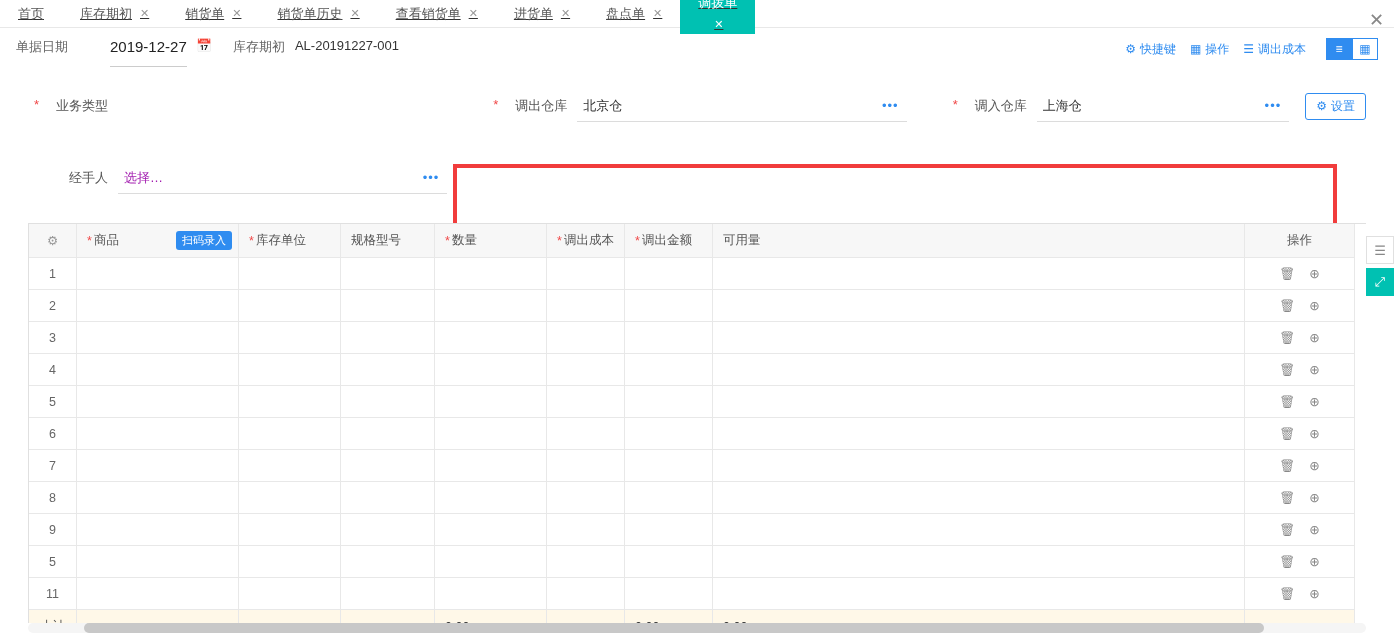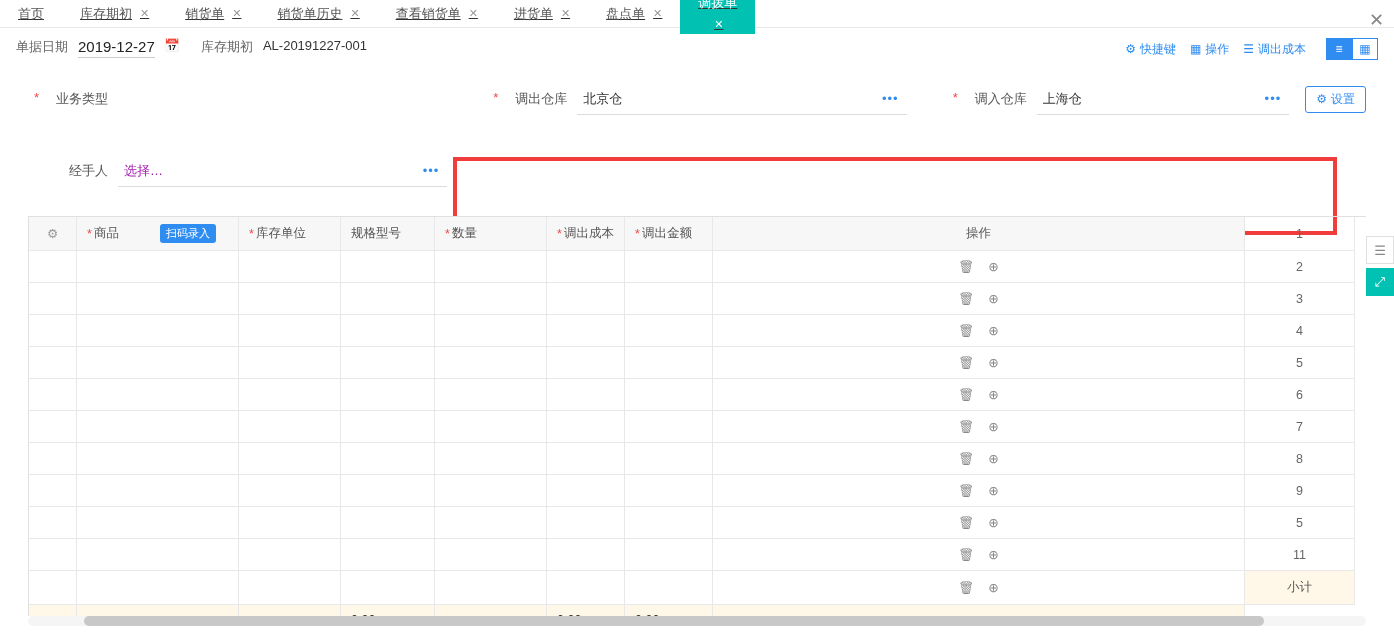--- a/index.html
+++ b/index.html
@@ -9,21 +9,21 @@
     .tabs { display: flex; align-items: center; height: 28px; border-bottom: 1px solid #e8e8e8; position: relative; text-decoration: underline; }
     .tab { padding: 0 18px; height: 40px; display: flex; align-items: center; cursor: pointer; color: #555; gap:6px;}
     .tab.active { background: #00c1b2; color: #fff; flex-direction: column; }
     .tab-close { font-size: 11px; color:#999; margin-left: 2px; }
     .tab.active .tab-close { color:#fff; }
     .tabs-right-close { position:absolute; right:10px; top:0; height:40px; display:flex; align-items:center; font-size:18px; color:#888; cursor:pointer;}
 
     
     .doc-header { display: flex; align-items: flex-start; padding: 10px 16px; gap: 10px; }
     .doc-header .label { color: #666; }
-    .date-value { font-size: 15px; color:#222; border-bottom:1px solid #ccc; padding-bottom:2px;}
+    .date-value { font-size: 15px; color:#222; border-bottom:1px solid #ccc; padding-bottom:11px;margin-left:32px;}
     .cal-icon { color:#2f8cf0; }
     .doc-num-label { margin-left: 10px; color:#666; }
     .doc-header .spacer { flex:1; }
     .header-actions { display: flex; align-items: center; gap: 14px; color:#2f8cf0; font-size:12px;}
     .header-actions .action { display:flex; align-items:center; gap:4px; cursor:pointer;}
     .view-toggle { display:flex; align-items:center; margin-left:6px;}
     .vt-btn { width:26px;height:22px;border:1px solid #2f8cf0; display:flex;align-items:center;justify-content:center; font-size:12px;}
     .vt-btn.active{ background:#2f8cf0; color:#fff;}
     .vt-btn:not(.active){ color:#2f8cf0;}
 
@@ -42,21 +42,21 @@
 
     
     .table-wrap { margin: 24px 28px 0 28px; border-top:1px solid #e0e0e0; border-left:1px solid #e0e0e0; position:relative; max-height: 400px; overflow:hidden;}
     .tbl { display:grid; grid-template-columns: 48px 162px 102px 94px 112px 78px 88px 532px 110px; }
     .th,.td { border-right:1px solid #e8e8e8; border-bottom:1px solid #e8e8e8; padding: 8px 10px; display:flex; align-items:center; font-size:12.5px; min-height:31px;}
     .th { background:#f7f7f7; color:#555; font-weight:500; position:relative;}
     .th .req{ color:#f04848; margin-right:2px;}
     .th.settings{ justify-content:center; padding:0;}
     .th.op-col{ justify-content:center;}
     .gear{ color:#999; cursor:pointer;}
-    .scan-badge{ background:#2f8cf0; color:#fff; font-size:11px; padding:2px 6px; border-radius:3px; position:absolute; right:22px;}
+    .scan-badge{ background:#2f8cf0; color:#fff; font-size:11px; padding:2px 6px; border-radius:3px; position:absolute; right:6px;}
     .td.idx{ justify-content:center; color:#666;}
     .td.ops{ justify-content:center; gap:14px; color:#888;}
     .td.ops span{cursor:pointer;}
     .subtotal-row .td{ background:#fff8e8;}
     .subtotal-row .td.idx{ color:#555;}
     .scroll-x{ height:10px; background:#f5f5f5; margin:0 28px 6px 28px; border-radius:5px; position:relative;}
     .scroll-x .thumb{ position:absolute; left:56px; width:1180px; height:10px; background:#c8c8c8; border-radius:5px;}
 
     .right-tabs{ position:fixed; right:0; top:236px; display:flex; flex-direction:column; gap:4px;}
     .right-tab{ width:28px; height:28px; display:flex; align-items:center; justify-content:center; border:1px solid #e0e0e0; background:#fff; color:#888; cursor:pointer;}
@@ -173,20 +173,21 @@
     <div class="tbl" id="tbl">
         <div class="th settings">
           <span class="gear">⚙</span>
         </div>
         <div class="th"><span class="req">*</span>商品<span class="scan-badge">扫码录入</span></div>
         <div class="th"><span class="req">*</span>库存单位</div>
         <div class="th">规格型号</div>
         <div class="th"><span class="req">*</span>数量</div>
         <div class="th"><span class="req">*</span>调出成本</div>
         <div class="th"><span class="req">*</span>调出金额</div>
+        <div class="th">可用量</div>
         <div class="th op-col">操作</div>
         <div class="td idx">1</div>
         <div class="td"></div>
         <div class="td"></div>
         <div class="td"></div>
         <div class="td"></div>
         <div class="td"></div>
         <div class="td"></div>
         <div class="td"></div>
         <div class="td ops">

